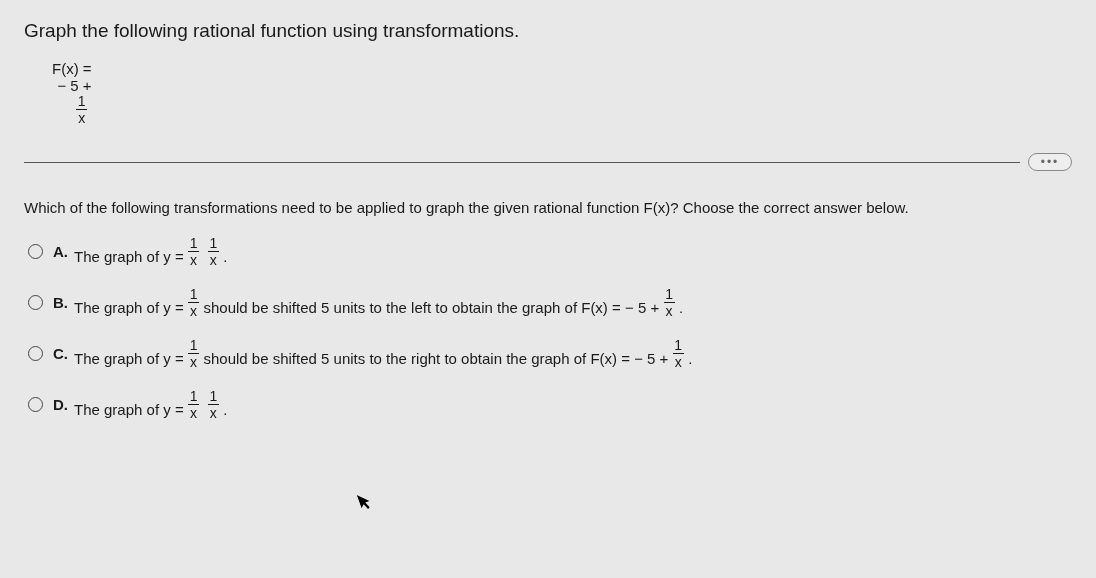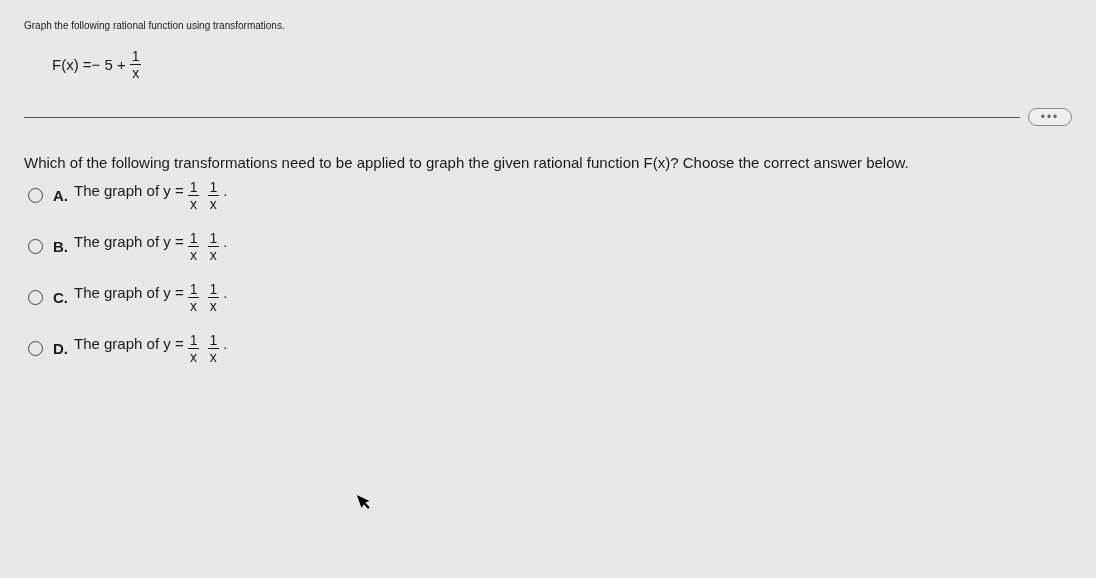--- a/index.html
+++ b/index.html
@@ -11,21 +11,21 @@
     font-family: Arial, Helvetica, sans-serif;
     font-size: 15px;
     color: #1a1a1a;
     background: #e8e8e8;
     width: 1096px;
     height: 578px;
     padding: 20px 24px;
     position: relative;
   }
   .question-header {
-    font-size: 10px;
+    font-size: 19px;
     margin-bottom: 18px;
   }
   .equation-block {
     margin-left: 28px;
     margin-bottom: 28px;
   }
   .divider-row {
     display: flex;
     align-items: center;
     margin-bottom: 28px;
@@ -45,21 +45,21 @@
     align-items: center;
     justify-content: center;
     color: #666;
     font-size: 12px;
     letter-spacing: 2px;
     cursor: pointer;
     background: #eee;
   }
   .sub-question {
     font-size: 15px;
-    margin-bottom: 9px;
+    margin-bottom: 20px;
   }
   .choices {
     margin-left: 4px;
   }
   .choice-row {
     display: flex;
     align-items: center;
     margin-bottom: 20px;
   }
   .radio {
@@ -71,21 +71,21 @@
     flex-shrink: 0;
     cursor: pointer;
   }
   .choice-label {
     font-weight: bold;
     margin-right: 6px;
     white-space: nowrap;
   }
   .choice-text {
     display: flex;
-    align-items: flex-start;
+    align-items: flex-end;
     flex-wrap: wrap;
     line-height: 1.4;
   }
   .frac {
     display: inline-flex;
     flex-direction: column;
     align-items: center;
     vertical-align: middle;
     margin: 0 4px;
     line-height: 1;
@@ -93,21 +93,22 @@
   }
   .frac .num {
     padding: 0 2px 1px 2px;
   }
   .frac .den {
     border-top: 1px solid #1a1a1a;
     padding: 1px 2px 0 2px;
   }
   .inline-math {
     display: inline-flex;
-    align-items: center;
+    align-items: flex-end;
+    flex-direction: column;
   }
   .cursor-arrow {
     position: absolute;
     left: 360px;
     top: 492px;
     font-size: 16px;
     color: #000;
     transform: rotate(-20deg);
   }
 </style>
@@ -155,37 +156,39 @@
 
   <div class="choice-row">
     <div class="radio"></div>
     <span class="choice-label">B.</span>
     <span class="choice-text">
       <span>The graph of y = </span>
       <span class="frac">
         <span class="num">1</span>
         <span class="den">x</span>
       </span>
+      <span> should be shifted 5 units to the left to obtain the graph of F(x) = − 5 + </span>
       <span class="frac">
         <span class="num">1</span>
         <span class="den">x</span>
       </span>
       <span>.</span>
     </span>
   </div>
 
   <div class="choice-row">
     <div class="radio"></div>
     <span class="choice-label">C.</span>
     <span class="choice-text">
       <span>The graph of y = </span>
       <span class="frac">
         <span class="num">1</span>
         <span class="den">x</span>
       </span>
+      <span> should be shifted 5 units to the right to obtain the graph of F(x) = − 5 + </span>
       <span class="frac">
         <span class="num">1</span>
         <span class="den">x</span>
       </span>
       <span>.</span>
     </span>
   </div>
 
   <div class="choice-row">
     <div class="radio"></div>

